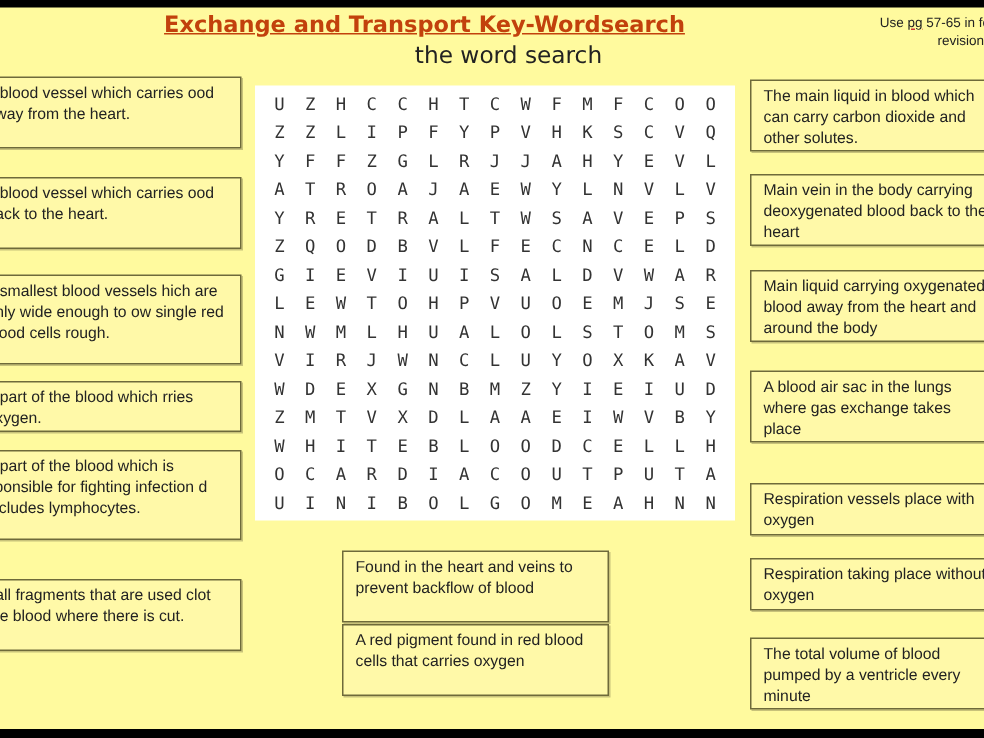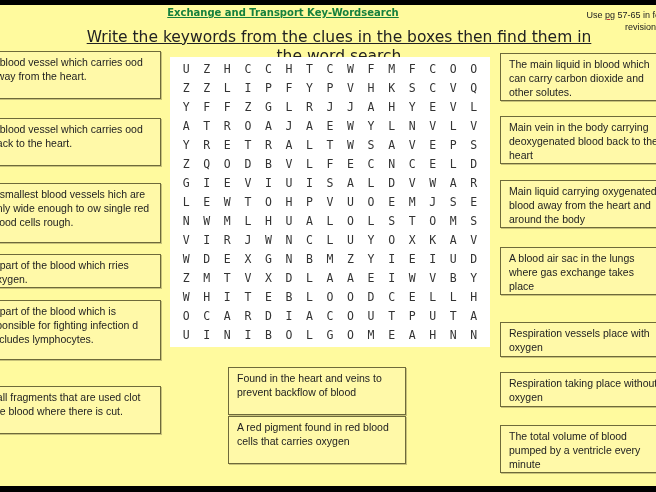--- a/index.html
+++ b/index.html
@@ -5,21 +5,21 @@
     html, body { margin: 0; padding: 0; }
     body {
       width: 656px; height: 492px; overflow: hidden; position: relative;
       background: #fffa9e;
       font-family: "Liberation Sans", sans-serif;
     }
     .bar-top { position: absolute; left: 0; top: 0; width: 656px; height: 5px; background: #000; }
     .bar-bottom { position: absolute; left: 0; top: 486px; width: 656px; height: 6px; background: #000; }
     .title {
       position: absolute; left: 0; width: 566px; top: 7px; text-align: center;
-      font-family: "DejaVu Sans", sans-serif; font-size: 10px; font-weight: bold; color: #15803d;
+      font-family: "DejaVu Sans", sans-serif; font-size: 15px; font-weight: bold; color: #c2410c;
       text-decoration: underline;
     }
     .subtitle {
       position: absolute; left: 70px; width: 538px; top: 28px; text-align: center;
       font-family: "DejaVu Sans", sans-serif; font-size: 15.5px; color: #222; line-height: 19px;
     }
     .subtitle .line1 { text-decoration: underline; }
     .note {
       position: absolute; left: 560px; top: 9px; width: 110px; text-align: right;
       font-size: 9px; color: #222; line-height: 12px;
@@ -49,21 +49,20 @@
     }
   </style>
 </head>
 <body>
 
 <div class="bar-top"></div>
 
 <div class="title">Exchange and Transport Key-Wordsearch</div>
 
 <div class="subtitle">
-  <div class="line1">Write the keywords from the clues in the boxes then find them in</div>
   <div>the word search</div>
 </div>
 
 <div class="note">
   <div><span>Use </span><span class="pg">pg</span><span> 57-65 in foun</span></div>
   <div style="padding-right:14px">revision</div>
 </div>
 
 <div class="clue left" style="left:-4px; top:51px; width:165px; height:48px;">
   <span>e blood vessel which carries ood away from the heart.</span>

